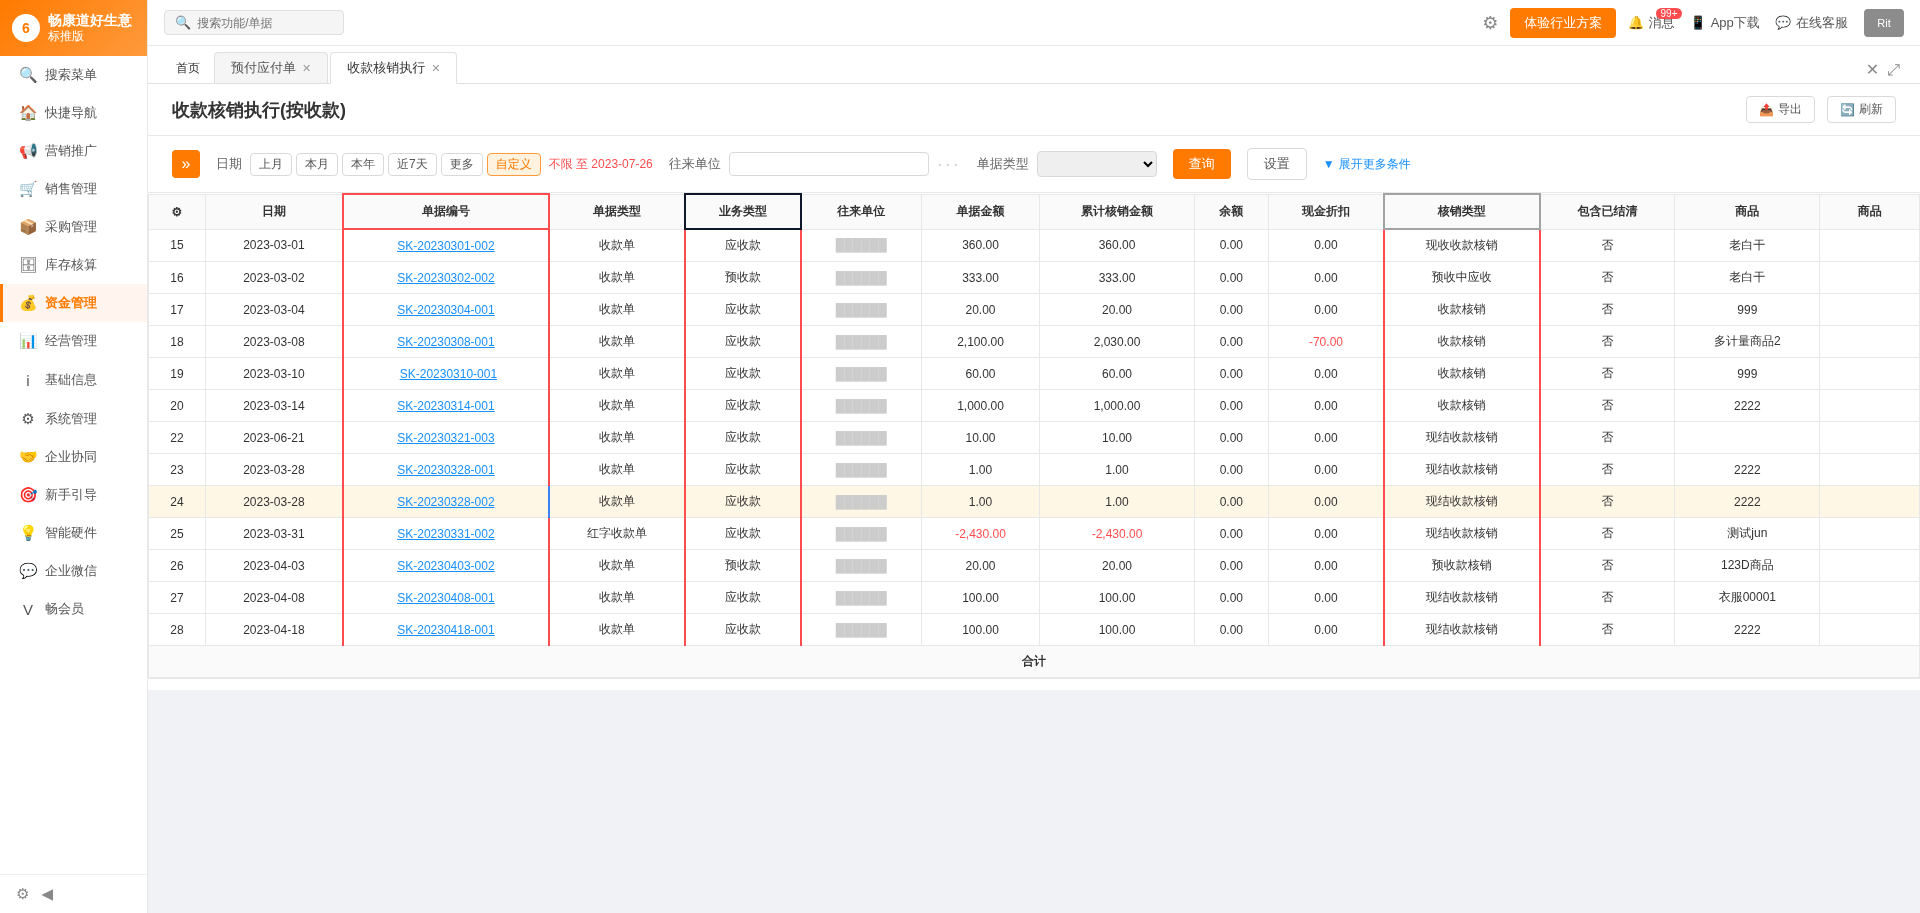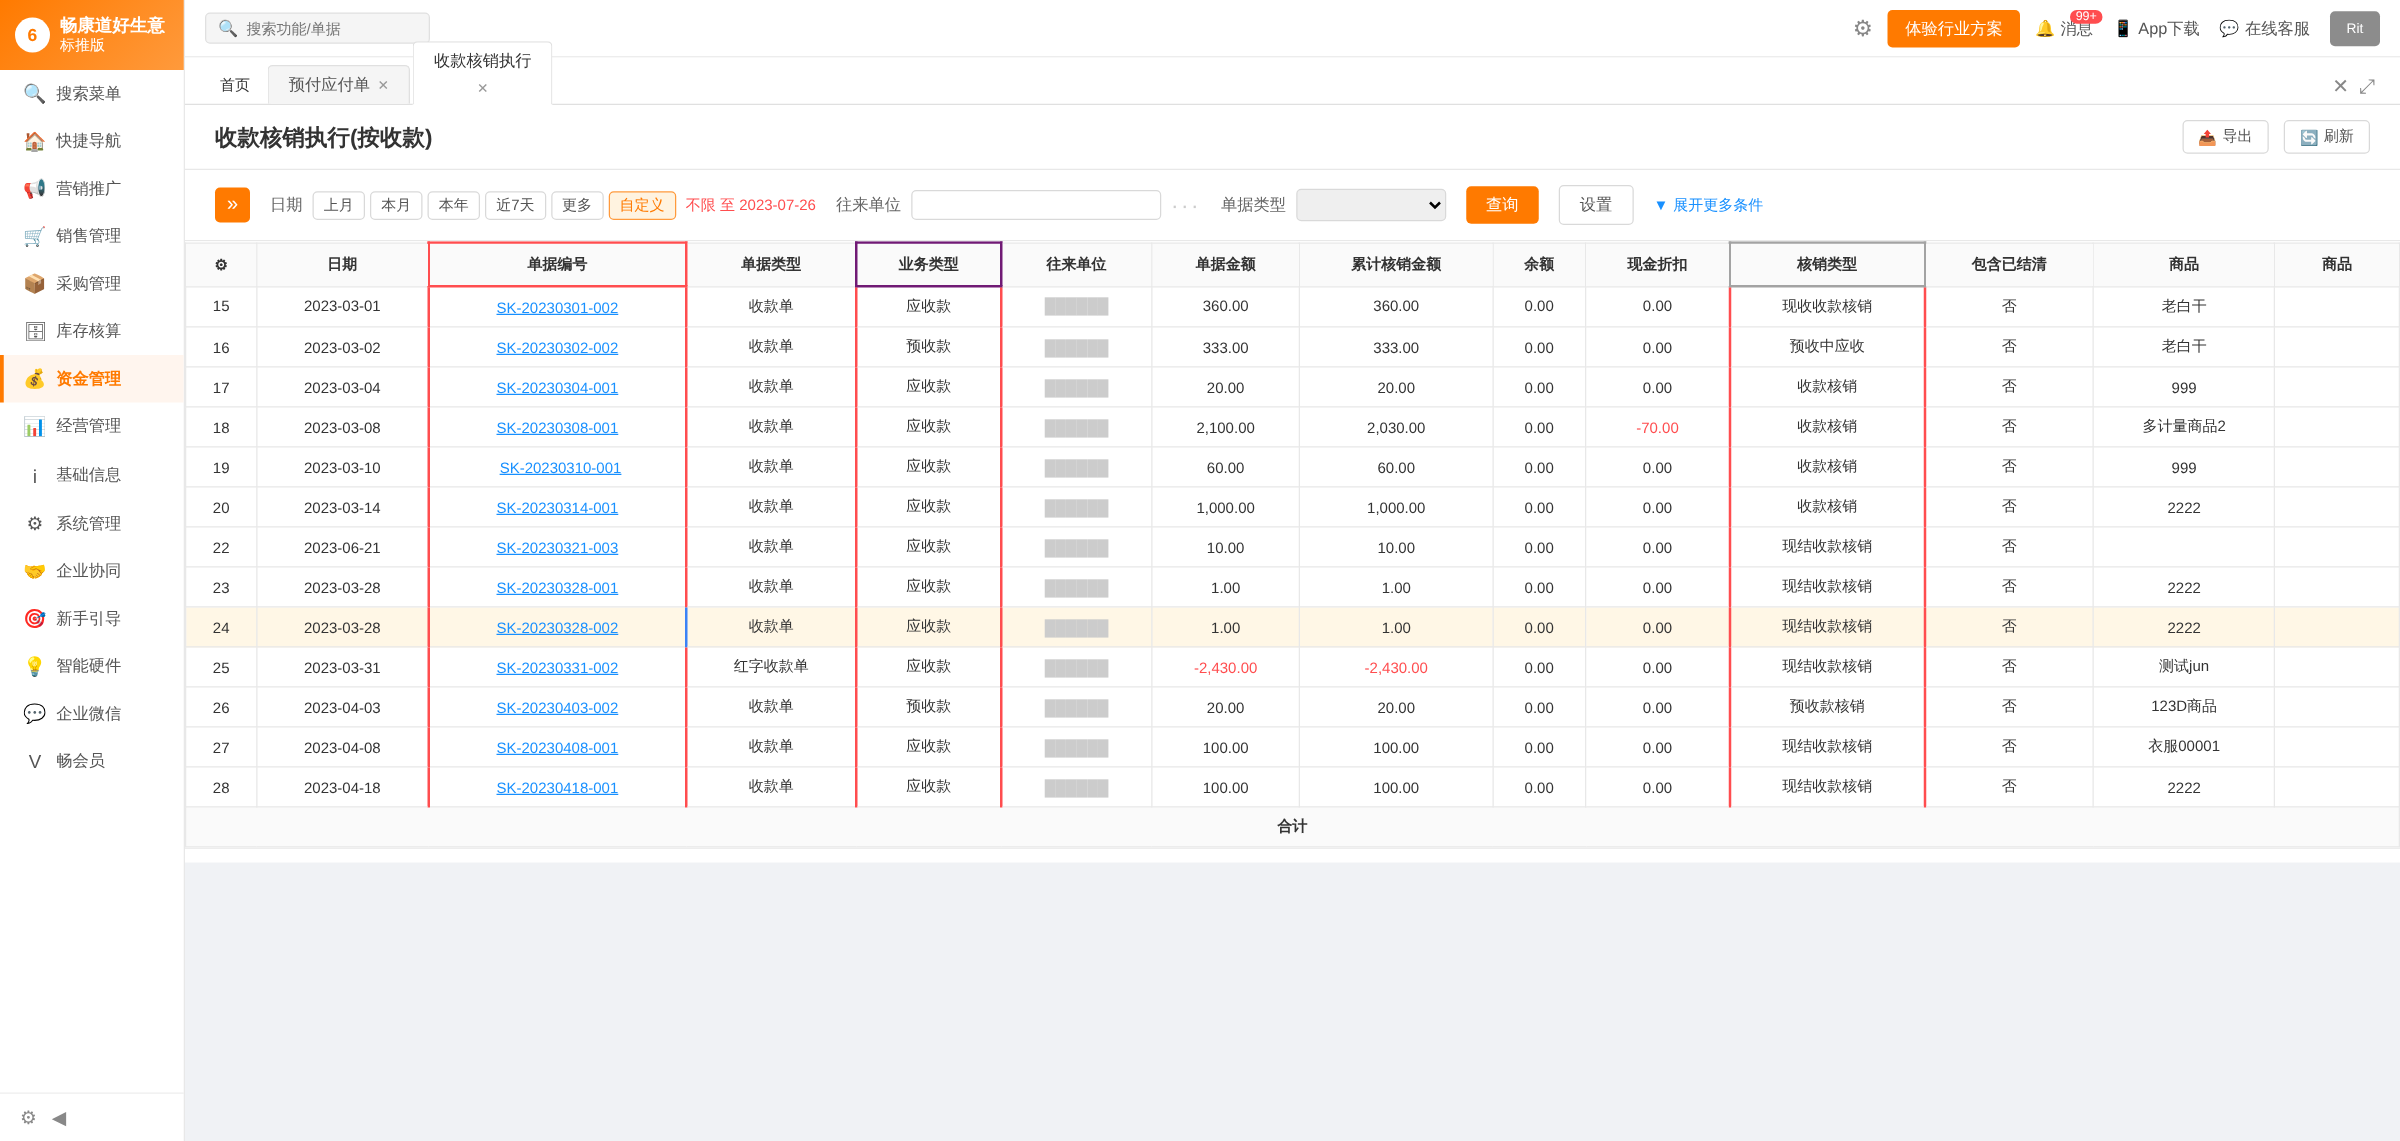--- a/index.html
+++ b/index.html
@@ -31,21 +31,21 @@
     .topbar-right { display: flex; align-items: center; gap: 16px; margin-left: auto; }
     .topbar-notification { position: relative; cursor: pointer; display: flex; align-items: center; gap: 4px; font-size: 13px; color: #555; }
     .topbar-badge { background: #ff4d4f; color: #fff; border-radius: 10px; font-size: 10px; padding: 0 5px; position: absolute; top: -6px; right: -8px; }
     .topbar-app { font-size: 13px; color: #555; cursor: pointer; display: flex; align-items: center; gap: 4px; }
     .topbar-service { font-size: 13px; color: #555; cursor: pointer; display: flex; align-items: center; gap: 4px; }
     .topbar-avatar { width: 28px; height: 28px; background: #ccc; border-radius: 50%; cursor: pointer; }
 
     
     .tabs-bar { height: 38px; background: #fff; border-bottom: 1px solid #e0e0e0; display: flex; align-items: flex-end; padding: 0 16px; gap: 0; }
     .tab { padding: 6px 16px; border: 1px solid #e0e0e0; border-bottom: none; border-radius: 4px 4px 0 0; cursor: pointer; font-size: 13px; color: #555; background: #f5f5f5; display: flex; align-items: center; gap: 6px; margin-right: 2px; }
-    .tab.active { background: #fff; color: #333; border-bottom: 1px solid #fff; margin-bottom: -1px; flex-direction: column; }
+    .tab.active { background: #fff; color: #333; border-bottom: 1px solid #fff; margin-bottom: -1px; }
     .tab-close { font-size: 11px; color: #999; cursor: pointer; }
     .tab-home { background: transparent; border: none; color: #333; font-size: 12px; padding: 6px 12px; }
     .tabs-spacer { flex: 1; }
     .tab-action-btn { font-size: 16px; color: #888; cursor: pointer; padding: 4px; }
 
     
     .content { flex: 1; overflow-y: auto; background: #f0f2f5; padding: 0; }
     .page-header { background: #fff; padding: 12px 24px 0 24px; border-bottom: 1px solid #e8e8e8; }
     .page-title { font-size: 18px; font-weight: bold; color: #333; padding-bottom: 12px; display: flex; align-items: center; justify-content: space-between; }
     .page-title-actions { display: flex; gap: 12px; }
@@ -270,21 +270,21 @@
     </div>
 
     <div class="table-wrap">
       <table class="data-table">
         <thead>
           <tr>
             <th class="th-gear">⚙</th>
             <th>日期</th>
             <th style="border:2px solid #ff4d4f;">单据编号</th>
             <th>单据类型</th>
-            <th style="border:2px solid #701a75;">业务类型</th>
+            <th style="border:2px solid #0f172a;">业务类型</th>
             <th>往来单位</th>
             <th>单据金额</th>
             <th>累计核销金额</th>
             <th>余额</th>
             <th>现金折扣</th>
             <th style="border:2px solid #a3a3a3;">核销类型</th>
             <th>包含已结清</th>
             <th>商品</th>
             <th>商品</th>
           </tr>

